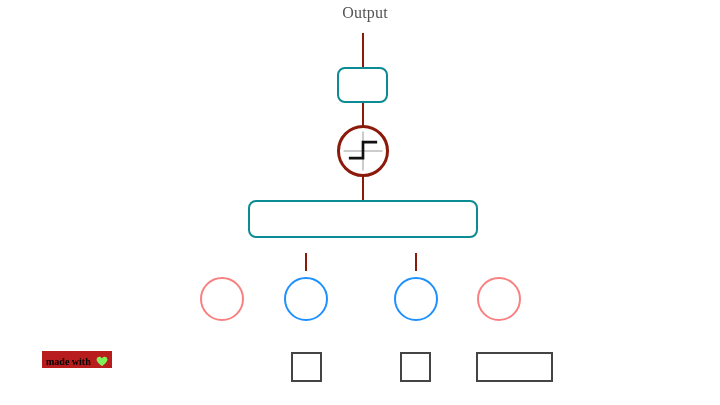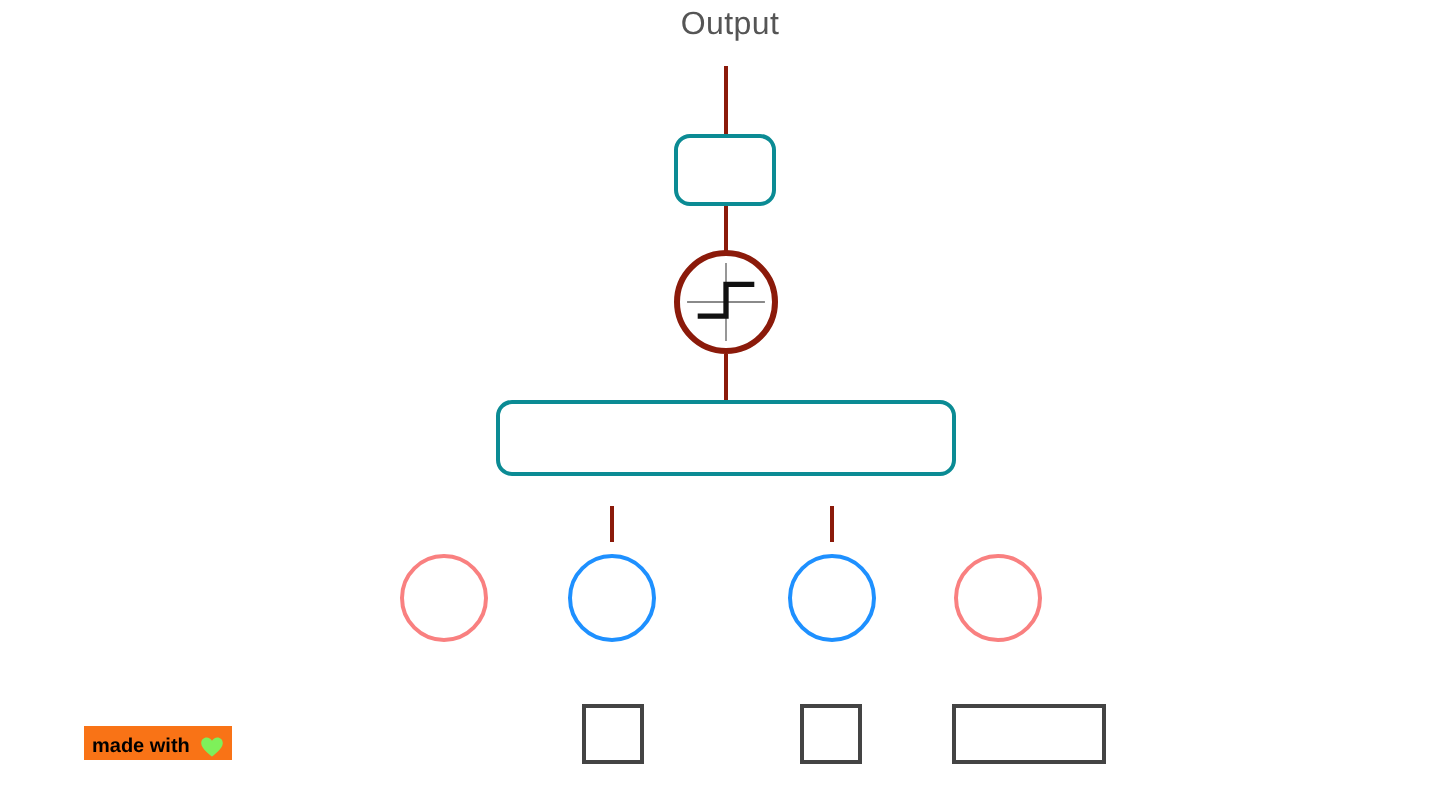--- a/index.html
+++ b/index.html
@@ -10,20 +10,21 @@
   }
   body {
     font-family: "Liberation Sans", sans-serif;
   }
   #canvas {
     position: relative;
     width: 720px;
     height: 405px;
     background: #ffffff;
     overflow: hidden;
+    font-family: Liberation Serif, serif;
   }
   .node {
     position: absolute;
     box-sizing: border-box;
     background: transparent;
   }
   
   .label-output {
     position: absolute;
     left: 320px;
@@ -99,24 +100,23 @@
   .g2 { left: 400px; width: 31px; }
   .g3 { left: 476px; width: 77px; }
   
   .badge {
     position: absolute;
     left: 42px;
     top: 351px;
     height: 17px;
     display: flex;
     align-items: center;
-    background: #f97316;
+    background: #b91c1c;
     padding: 4px 4px 0 4px;
     box-sizing: border-box;
-    margin-top: 12px;
   }
   .badge-text {
     font-size: 10px;
     font-weight: bold;
     color: #000000;
     line-height: 17px;
     white-space: nowrap;
   }
   .badge-heart {
     margin-left: 5px;

